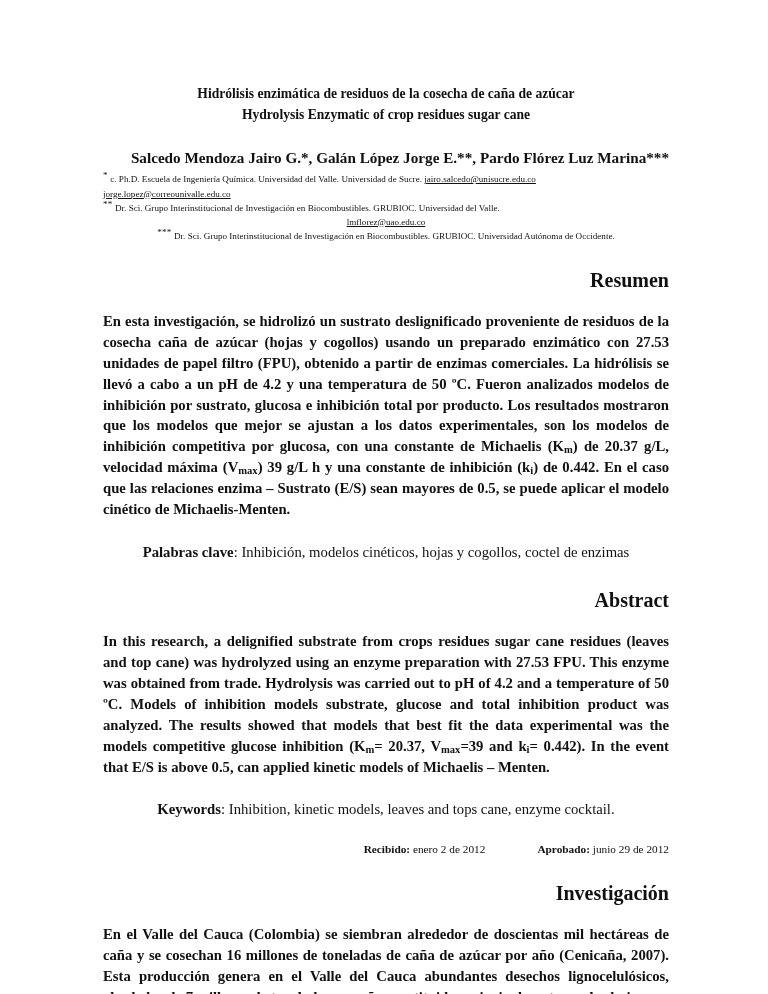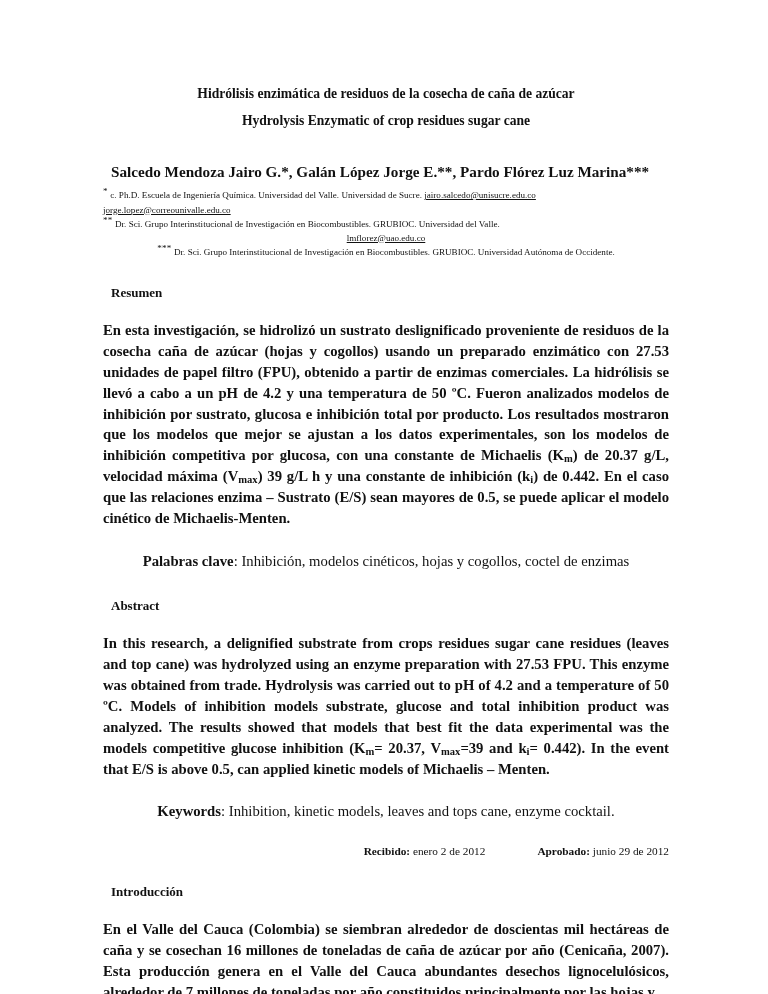--- a/index.html
+++ b/index.html
@@ -36,30 +36,30 @@
   
   .title-es,
   .title-en {
     font-weight: bold;
     font-size: 13.6px;
     line-height: 1.25;
     text-align: center;
     margin: 0;
   }
   .title-en {
-    margin-top: 10px;
+    margin-top: 4px;
   }
 
   
   .authors {
     font-weight: bold;
     font-size: 15.2px;
     line-height: 1.2;
-    text-align: left;
-    margin: 8px;
+    text-align: right;
+    margin: 0;
     padding-top: 25px;
   }
 
   
   .footnotes {
     margin-top: 6px;
     font-size: 9.1px;
     line-height: 1.52;
     text-align: left;
   }
@@ -86,23 +86,23 @@
   }
   .fn-center-mail {
     display: block;
     text-align: center;
     margin-top: -0.5px;
   }
 
   
   .heading {
     font-weight: bold;
-    font-size: 13px;
-    text-align: left;
-    margin: 8px;
+    font-size: 20px;
+    text-align: right;
+    margin: 0;
   }
   .heading.resumen   { margin-top: 25px; }
   .heading.abstract  { margin-top: 26px; }
   .heading.intro     { margin-top: 26px; }
 
   
   .para {
     font-size: 14.7px;
     line-height: 1.425;
     text-align: justify;
@@ -183,18 +183,18 @@
     <p class="keyline palabras"><b>Palabras clave</b><span>: </span><span>Inhibición, modelos cinéticos, hojas y cogollos, coctel de enzimas</span></p>
 
     <h3 class="heading abstract">Abstract</h3>
 
     <p class="para abstract-body"><span>In this research, a delignified substrate from crops residues sugar cane residues (leaves and top cane) was hydrolyzed using an enzyme preparation with 27.53 FPU. This enzyme was obtained from trade. Hydrolysis was carried out to pH of 4.2 and a temperature of 50 ºC. Models of inhibition models substrate, glucose and total inhibition product was analyzed. The results showed that models that best fit the data experimental was the models competitive glucose inhibition (K</span><sub>m</sub><span>= 20.37, V</span><sub>max</sub><span>=39 and k</span><sub>i</sub><span>= 0.442). In the event that E/S is above 0.5, can applied kinetic models of Michaelis – Menten.</span></p>
 
     <p class="keyline keywords"><b>Keywords</b><span>: </span><span>Inhibition, kinetic models, leaves and tops cane, enzyme cocktail.</span></p>
 
     <p class="dates"><span class="lbl">Recibido:</span><span> enero 2 de 2012</span><span class="gap"></span><span class="lbl">Aprobado:</span><span> junio 29 de 2012</span></p>
 
-    <h3 class="heading intro">Introducción</h3>
+    <h3 class="heading intro">Investigación</h3>
 
     <p class="para intro-body">En el Valle del Cauca (Colombia) se siembran alrededor  de  doscientas mil hectáreas de caña y se cosechan 16 millones de toneladas de caña de azúcar por año (Cenicaña, 2007). Esta producción genera en el Valle del Cauca abundantes desechos lignocelulósicos, alrededor de 7 millones de toneladas por año constituidos principalmente por las hojas y</p>
 
   </div>
 </div>
 
 </body></html>

